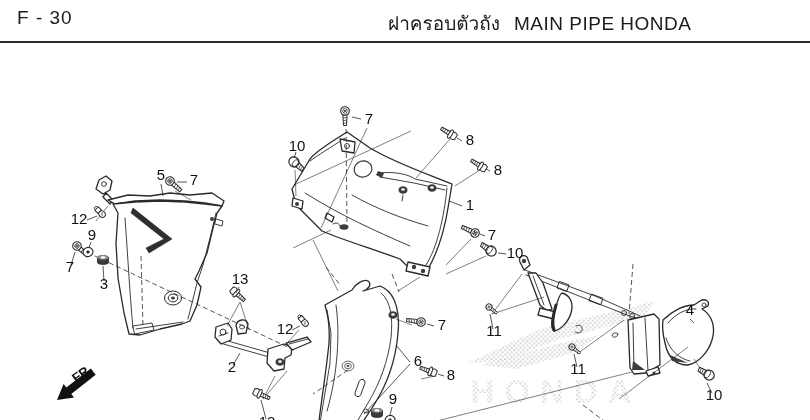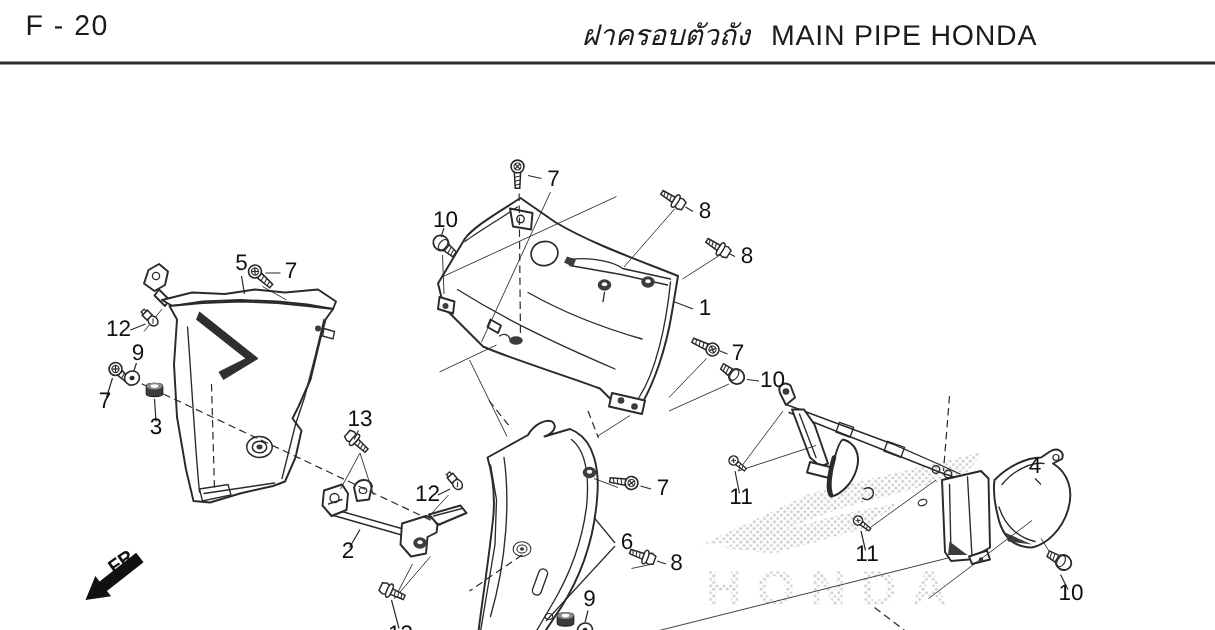--- a/index.html
+++ b/index.html
@@ -1,36 +1,36 @@
 <!DOCTYPE html>
 <html><head>
 <meta charset="utf-8">
 <style>
   html,body{margin:0;padding:0;}
   body{width:810px;height:420px;background:#fff;position:relative;overflow:hidden;
        font-family:"Liberation Sans",sans-serif;color:#1b1b1b;}
   .page-code{position:absolute;left:17px;top:7px;font-size:19px;letter-spacing:1px;}
   .title{position:absolute;left:388px;top:8px;font-size:19px;white-space:nowrap;}
-  .title .thai{margin-right:14px;font-style:italic;}
+  .title .thai{margin-right:14px;}
   .title .en{letter-spacing:0.5px;}
   .rule{position:absolute;left:0;top:41px;width:810px;height:2px;background:#2b2b2b;}
   svg{position:absolute;left:0;top:43px;}
   svg *{vector-effect:none;}
   .ln{stroke:#2a2a2a;fill:none;stroke-linecap:round;stroke-linejoin:round;}
   .part{stroke:#2a2a2a;fill:#fff;stroke-width:1.3;stroke-linejoin:round;stroke-linecap:round;}
   .inner{stroke:#2a2a2a;fill:none;stroke-width:0.9;stroke-linecap:round;}
   .lead{stroke:#2a2a2a;fill:none;stroke-width:0.8;}
   .cons{stroke:#2a2a2a;fill:none;stroke-width:0.6;}
   .dash{stroke:#2a2a2a;fill:none;stroke-width:0.8;stroke-dasharray:5 3;}
   .num{font-size:15px;fill:#111;font-family:"Liberation Sans",sans-serif;}
 </style>
 </head>
 <body>
 
-<div class="page-code">F - 20</div>
+<div class="page-code">F - 30</div>
 <div class="title">
   <span class="thai">ฝาครอบตัวถัง</span><span class="en">MAIN PIPE HONDA</span>
 </div>
 <div class="rule"></div>
 
 <svg width="810" height="377" viewBox="0 0 810 377">
   <defs>
     <pattern id="ht" width="4.5" height="4.5" patternUnits="userSpaceOnUse">
       <circle cx="1.1" cy="1.1" r="1" fill="#cfcfcf"></circle>
       <circle cx="3.3" cy="3.3" r="1" fill="#cfcfcf"></circle>

